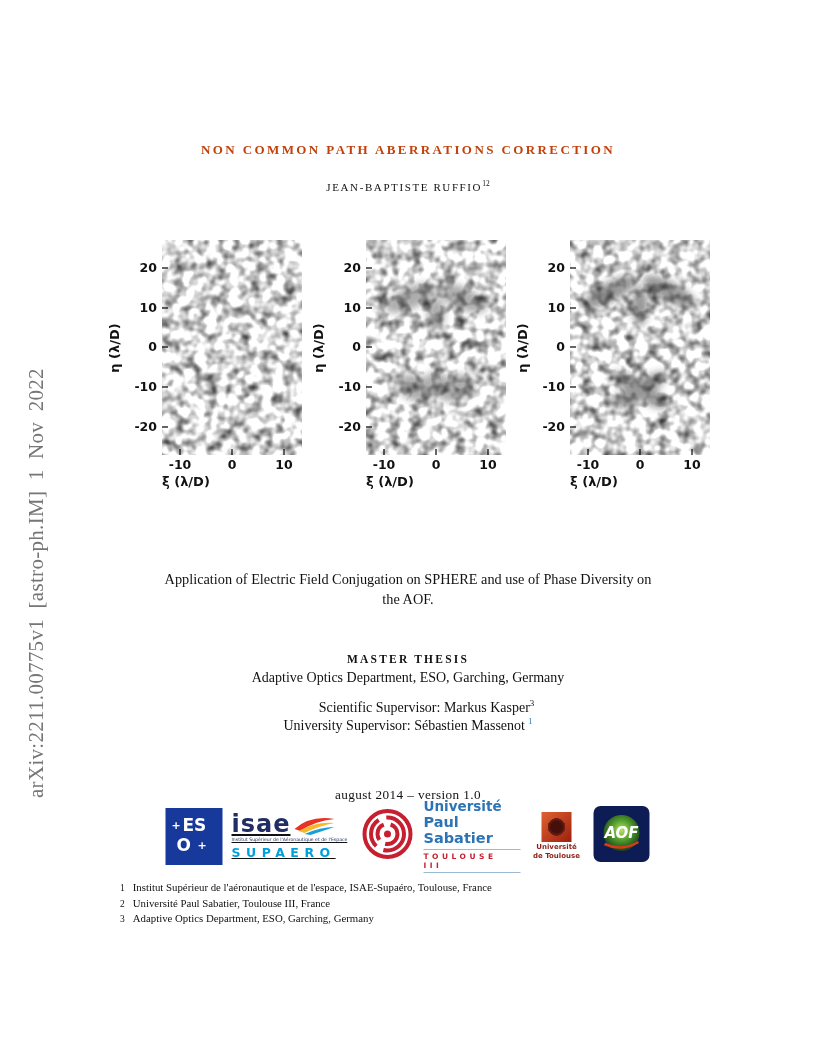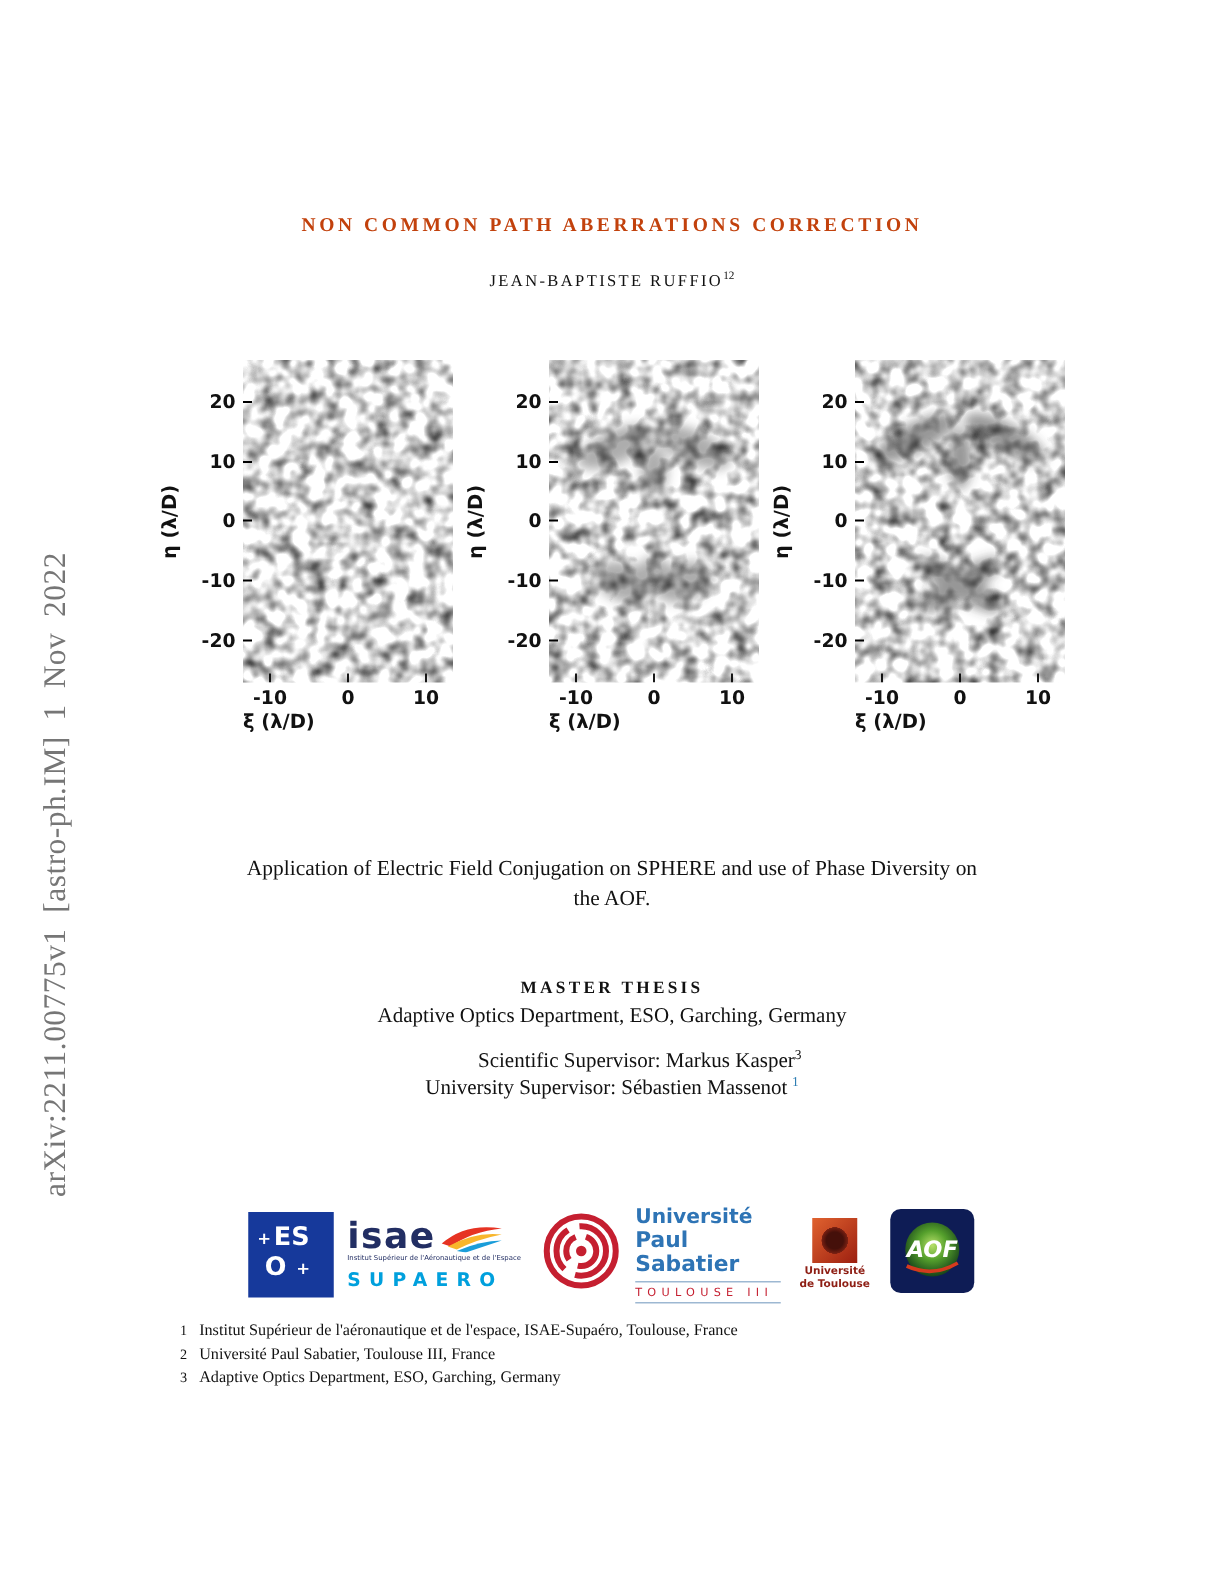--- a/index.html
+++ b/index.html
@@ -71,32 +71,32 @@
     position:absolute; top:805px; left:50%; transform:translateX(-50%);
     display:flex; align-items:center; gap:9px; height:62px;
   }
   .logo-eso { position:relative; width:57px; height:57px; background:#16399b; color:#fff;
               font-family:"DejaVu Sans", sans-serif; font-weight:bold; flex:none; }
   .eso-es { position:absolute; left:17px; top:7px; font-size:17px; }
   .eso-o  { position:absolute; left:11px; top:27px; font-size:17px; }
   .eso-p1 { position:absolute; left:6px;  top:11px; font-size:11px; }
   .eso-p2 { position:absolute; left:32px; top:31px; font-size:11px; }
 
-  .logo-isae { width:120px; display:flex; flex-direction:column; align-items:flex-start; flex:none; }
+  .logo-isae { width:120px; display:flex; flex-direction:column; align-items:flex-start; flex:none;text-decoration:underline; }
   .isae-top { display:flex; align-items:flex-end; gap:2px; }
   .isae-word { font:bold 24px "DejaVu Sans", sans-serif; color:#222e63; letter-spacing:1px; line-height:22px; }
   .isae-tag { font-size:4.6px; color:#222e63; white-space:nowrap; margin-top:2px; font-family:"DejaVu Sans", sans-serif; }
   .isae-sub { font:bold 12.5px "DejaVu Sans", sans-serif; color:#00a0dd; letter-spacing:5.5px; margin-top:3px; }
 
   .logo-emblem { flex:none; }
 
   .logo-upstext { width:97px; font-family:"DejaVu Sans", sans-serif; flex:none; }
   .ups-l1 { color:#2e74b5; font-size:13.5px; font-weight:bold; line-height:15px; }
   .ups-l2 { color:#2e74b5; font-size:14.5px; font-weight:bold; line-height:16px; }
-  .ups-l3 { color:#c51f30; font-size:7.5px; font-weight:normal; letter-spacing:3.5px;
+  .ups-l3 { color:#c51f30; font-size:7.5px; font-weight:bold; letter-spacing:3.5px;
             border-top:1px solid #9db8d2; border-bottom:1px solid #9db8d2;
             padding:2px 0; margin-top:3px; }
 
   .logo-toulouse { width:54px; display:flex; flex-direction:column; align-items:center; flex:none; }
   .tls-sq { width:30px; height:30px; background:linear-gradient(135deg,#e0622f,#9c1f10); position:relative; }
   .tls-inner { position:absolute; inset:5px; border-radius:50%;
                background:radial-gradient(circle,#45100a 40%,#7a2012 62%,transparent 63%); }
   .tls-t1,.tls-t2 { font-size:7px; color:#8e1e14; font-weight:bold; line-height:8px; margin-top:1px;
                     font-family:"DejaVu Sans", sans-serif; }
 
@@ -280,20 +280,21 @@
   <div class="caption">Application of Electric Field Conjugation on SPHERE and use of Phase Diversity on
 the AOF.</div>
 
   <div class="thesis-type">MASTER THESIS</div>
   <div class="dept">Adaptive Optics Department, ESO, Garching, Germany</div>
 
   <div class="sup-line sci"><span>Scientific Supervisor: Markus Kasper</span><sup>3</sup></div>
 
   <div class="sup-line uni"><span>University Supervisor: Sébastien Massenot</span><sup class="blue">1</sup></div>
 
+  <div class="version">august 2014 – version 1.0</div>
 
   <div class="logos">
 
     <div class="logo-eso">
       <span class="eso-p1">+</span>
       <span class="eso-es">ES</span>
       <span class="eso-o">O</span>
       <span class="eso-p2">+</span>
     </div>
 

